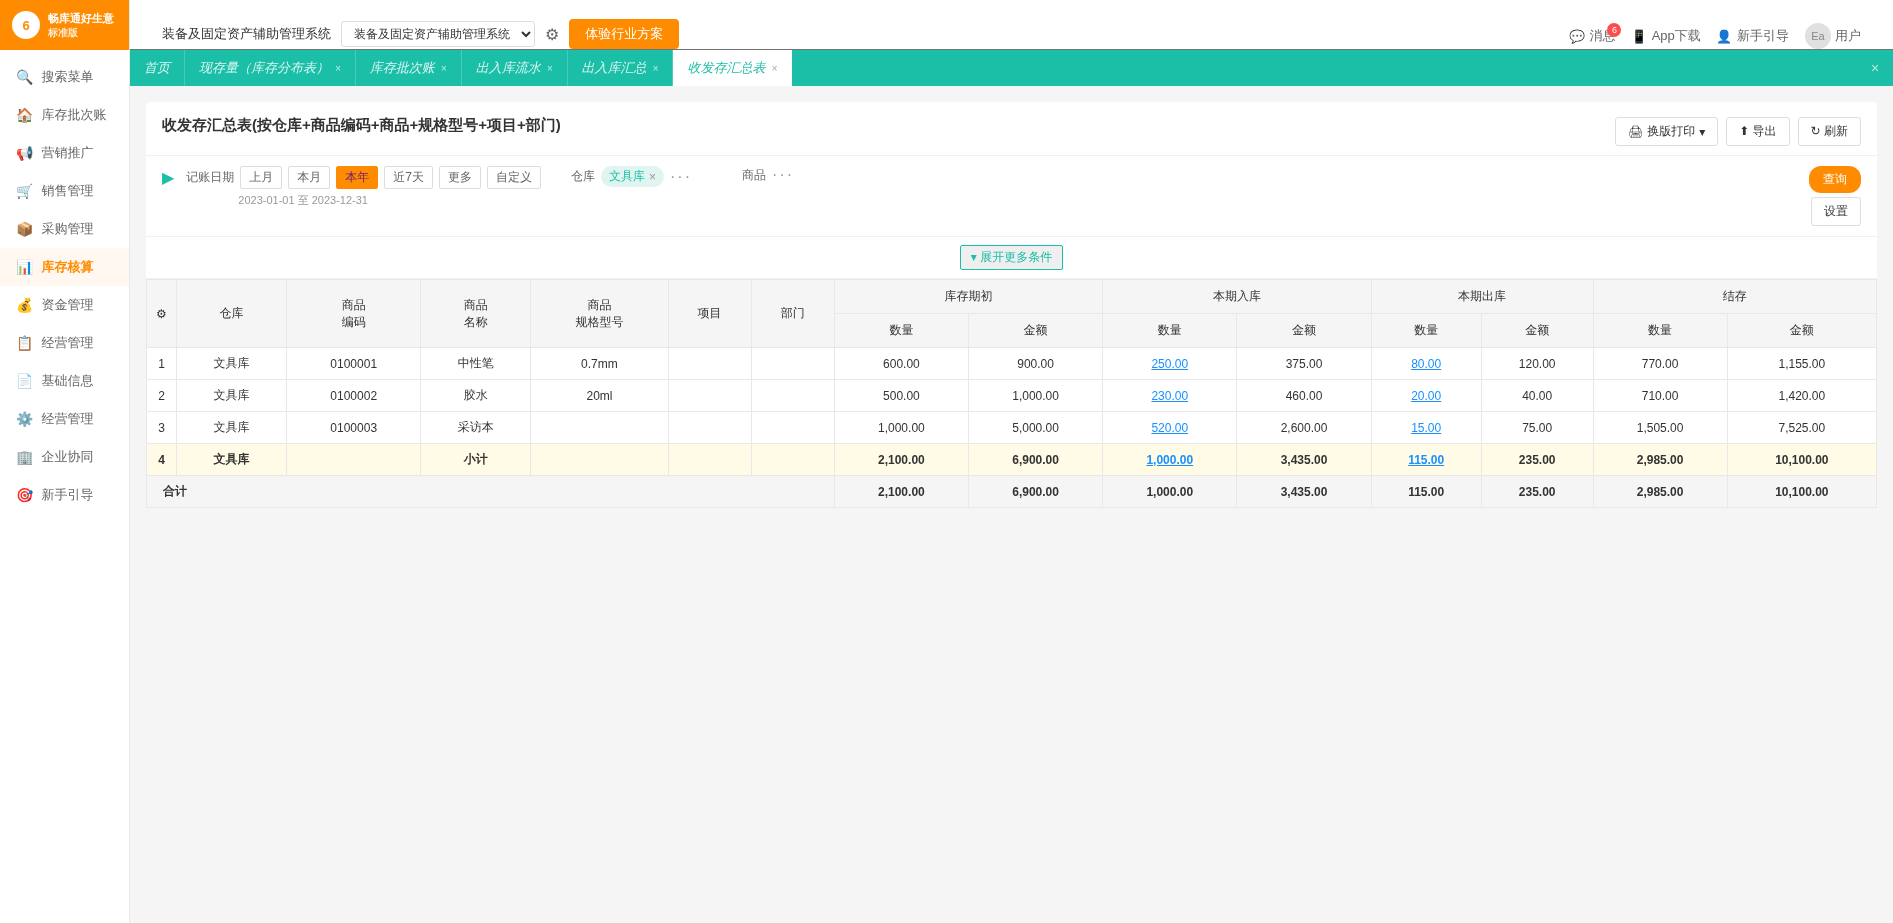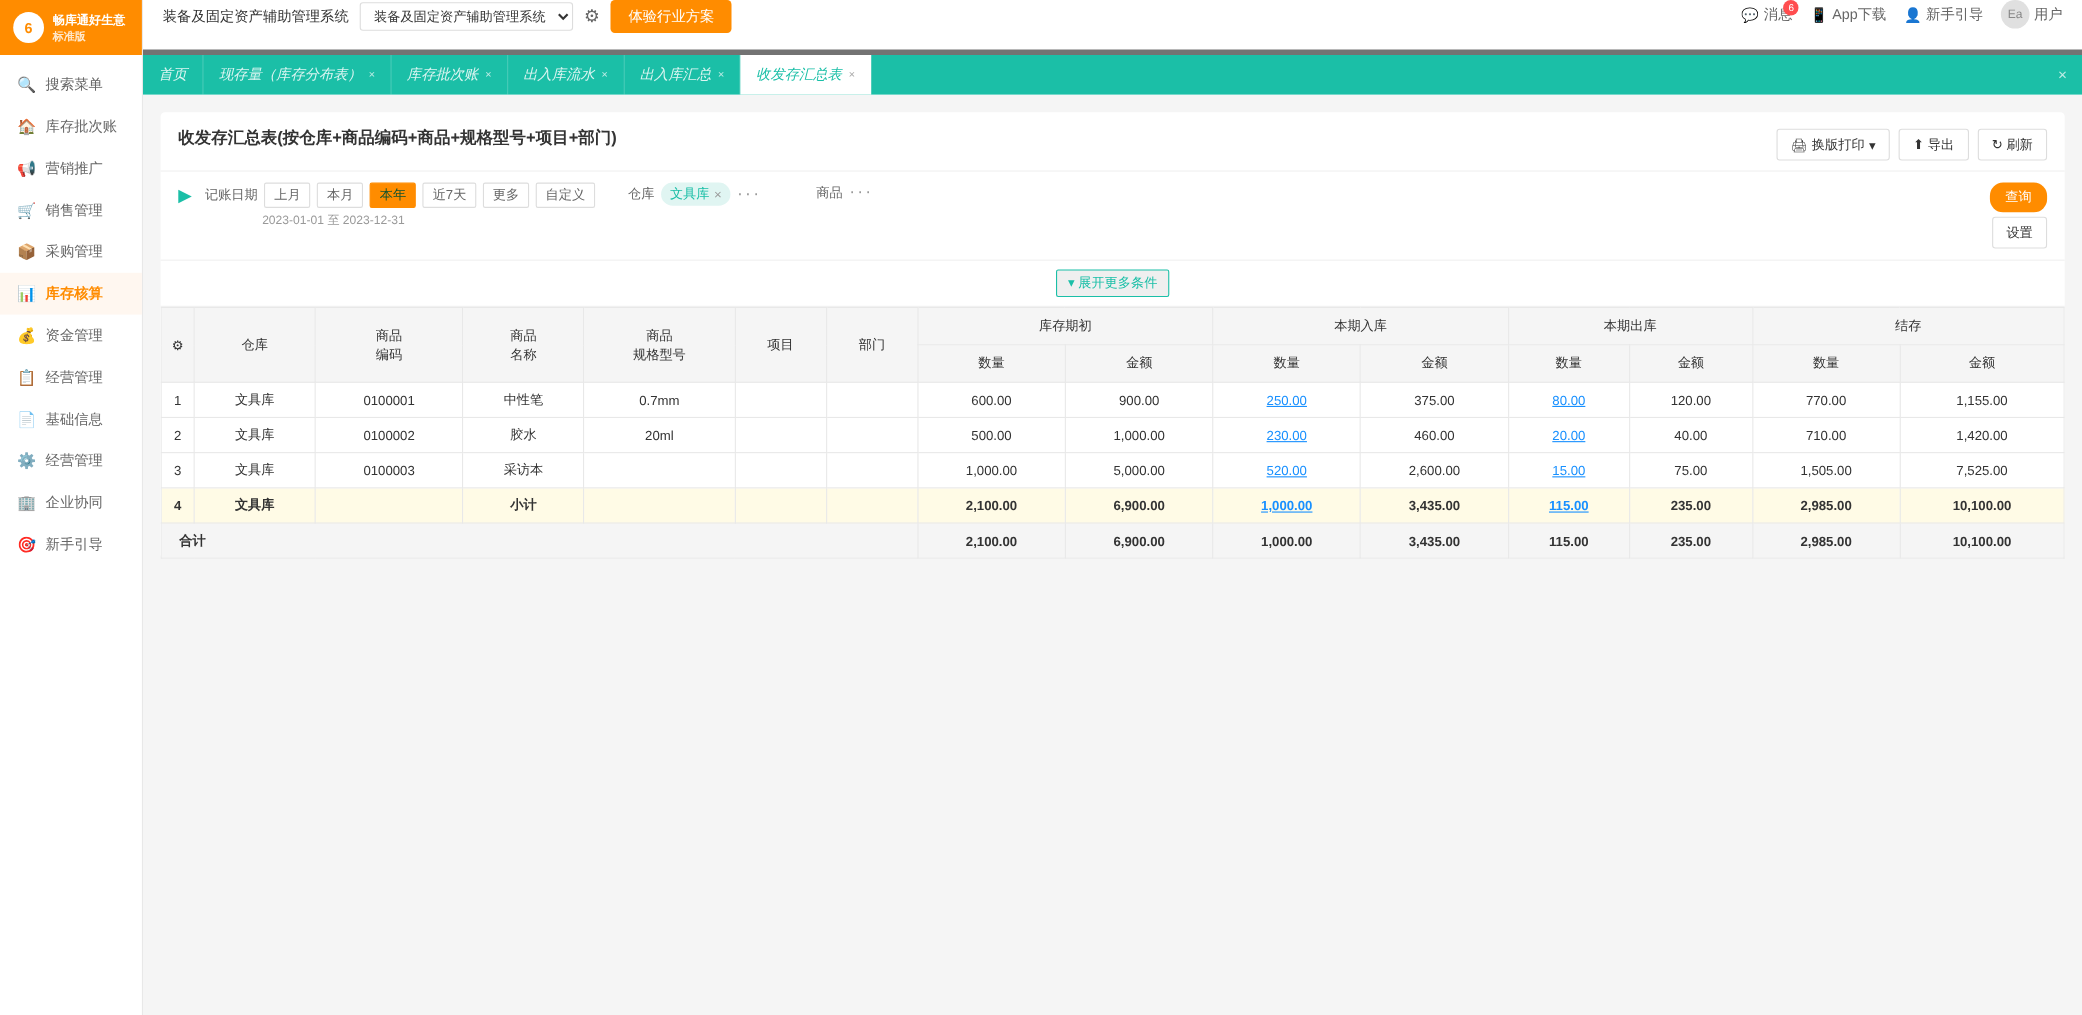--- a/index.html
+++ b/index.html
@@ -9,21 +9,21 @@
     .sidebar { position: fixed; left: 0; top: 0; width: 130px; height: 100%; background: #fff; border-right: 1px solid #e8e8e8; z-index: 100; }
     .sidebar-logo { background: #ff8c00; height: 50px; display: flex; align-items: center; padding: 0 12px; color: #fff; font-size: 13px; font-weight: bold; }
     .sidebar-logo .logo-icon { width: 28px; height: 28px; background: #fff; border-radius: 50%; margin-right: 8px; display: flex; align-items: center; justify-content: center; color: #ff8c00; font-size: 14px; font-weight: bold; }
     .sidebar-logo .logo-text { display: flex; flex-direction: column; font-size: 11px; }
     .sidebar-menu { padding: 8px 0; }
     .sidebar-item { display: flex; align-items: center; padding: 10px 16px; cursor: pointer; color: #666; font-size: 13px; position: relative; }
     .sidebar-item.active { background: #fff7f0; color: #ff8c00; font-weight: bold; }
     .sidebar-item .s-icon { margin-right: 8px; font-size: 14px; }
 
     
-    .topbar { position: fixed; top: 0; left: 130px; right: 0; height: 50px; background: #fff; border-bottom: 5px solid #737373; display: flex; align-items: flex-start; justify-content: space-between; z-index: 99; padding: 0 18px; }
+    .topbar { position: fixed; top: 0; left: 130px; right: 0; height: 50px; background: #fff; border-bottom: 1px solid #737373; display: flex; align-items: flex-end; justify-content: space-between; z-index: 99; padding: 0 32px; }
     .topbar-left { display: flex; align-items: center; gap: 10px; }
     .topbar-title { font-size: 13px; color: #333; }
     .topbar-select { border: 1px solid #ddd; padding: 4px 8px; border-radius: 3px; font-size: 12px; color: #333; background: #fff; }
     .topbar-settings { color: #666; cursor: pointer; font-size: 16px; }
     .try-btn { background: #ff8c00; color: #fff; border: none; padding: 6px 16px; border-radius: 4px; cursor: pointer; font-size: 13px; }
     .topbar-right { display: flex; align-items: center; gap: 16px; font-size: 13px; color: #666; }
     .topbar-right-item { display: flex; align-items: center; gap: 4px; cursor: pointer; position: relative; }
     .notif-badge { position: absolute; top: -4px; right: -6px; background: #ff4d4f; color: #fff; border-radius: 50%; width: 14px; height: 14px; font-size: 9px; display: flex; align-items: center; justify-content: center; }
     .user-avatar { width: 26px; height: 26px; border-radius: 50%; background: #e0e0e0; display: flex; align-items: center; justify-content: center; font-size: 11px; color: #888; }
 
@@ -34,21 +34,21 @@
     .tab-item .tab-close { margin-left: 6px; color: rgba(255,255,255,0.7); font-size: 10px; }
     .tab-item.active .tab-close { color: #aaa; }
     .tab-end-close { position: absolute; right: 0; top: 0; height: 36px; width: 36px; display: flex; align-items: center; justify-content: center; color: rgba(255,255,255,0.7); cursor: pointer; font-size: 14px; }
 
     
     .main-content { margin-left: 130px; margin-top: 86px; padding: 16px; background: #f5f5f5; min-height: calc(923px - 86px); }
     .page-card { background: #fff; border-radius: 4px; padding: 0; }
     .page-title { font-size: 15px; font-weight: bold; color: #333; margin-bottom: 12px; }
     .filter-label { color: #666; font-size: 12px; }
     .filter-date-btn { padding: 2px 8px; border: 1px solid #ddd; border-radius: 2px; cursor: pointer; font-size: 12px; color: #666; background: #fff; }
-    .filter-date-btn.active { background: #ff8c00; color: #14532d; border-color: #ff8c00; }
+    .filter-date-btn.active { background: #ff8c00; color: #701a75; border-color: #ff8c00; }
     .filter-date-range { font-size: 11px; color: #999; margin-top: 2px; }
     .filter-tag { background: #e0f5f2; color: #1bbfa7; padding: 2px 8px; border-radius: 12px; font-size: 12px; display: flex; align-items: center; gap: 4px; }
     .filter-tag .remove { cursor: pointer; color: #999; }
     .expand-conditions { color: #1bbfa7; font-size: 12px; cursor: pointer; border: 1px solid #1bbfa7; padding: 3px 10px; border-radius: 2px; }
     .btn-print { background: #fff; color: #333; border: 1px solid #ddd; padding: 5px 12px; border-radius: 3px; cursor: pointer; font-size: 12px; display: flex; align-items: center; gap: 4px; }
     .btn-export { background: #fff; color: #333; border: 1px solid #ddd; padding: 5px 12px; border-radius: 3px; cursor: pointer; font-size: 12px; }
     .btn-refresh { background: #fff; color: #333; border: 1px solid #ddd; padding: 5px 12px; border-radius: 3px; cursor: pointer; font-size: 12px; }
     .btn-query { background: #ff8c00; color: #fff; border: none; padding: 5px 14px; border-radius: 12px; cursor: pointer; font-size: 12px; margin-left: 44px; }
     .btn-settings2 { background: #fff; color: #333; border: 1px solid #ddd; padding: 5px 12px; border-radius: 3px; cursor: pointer; font-size: 12px; }
 

